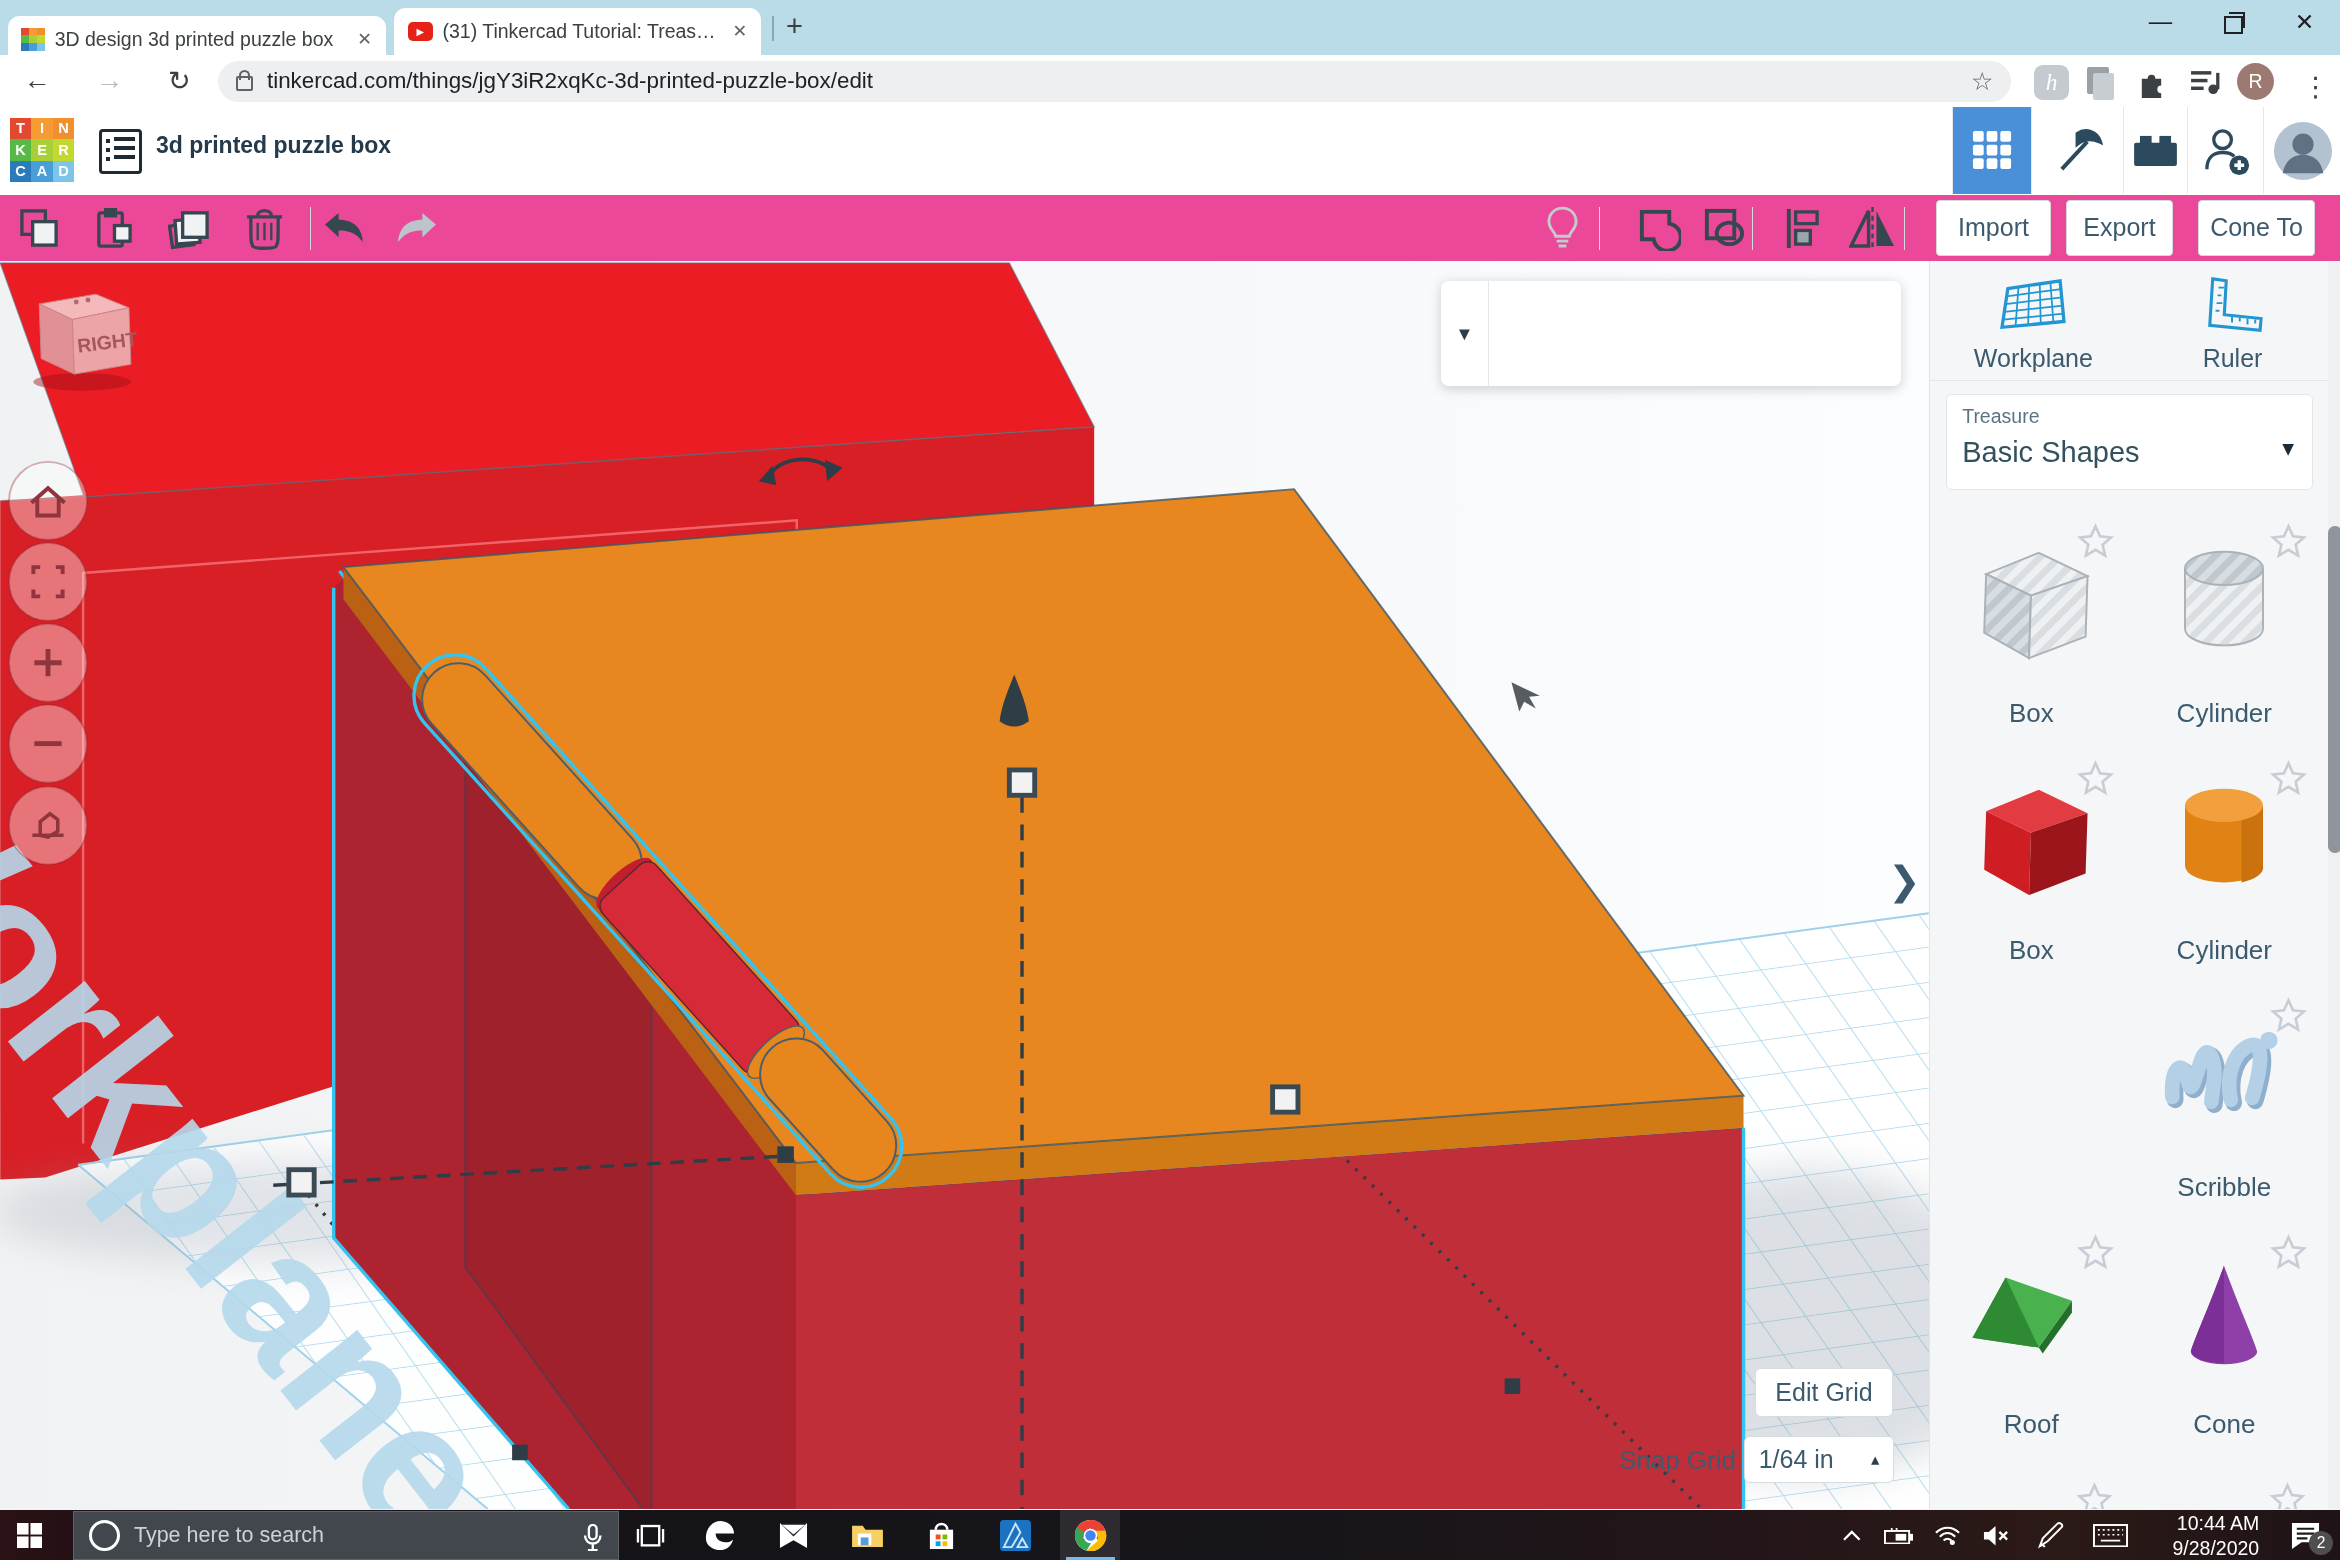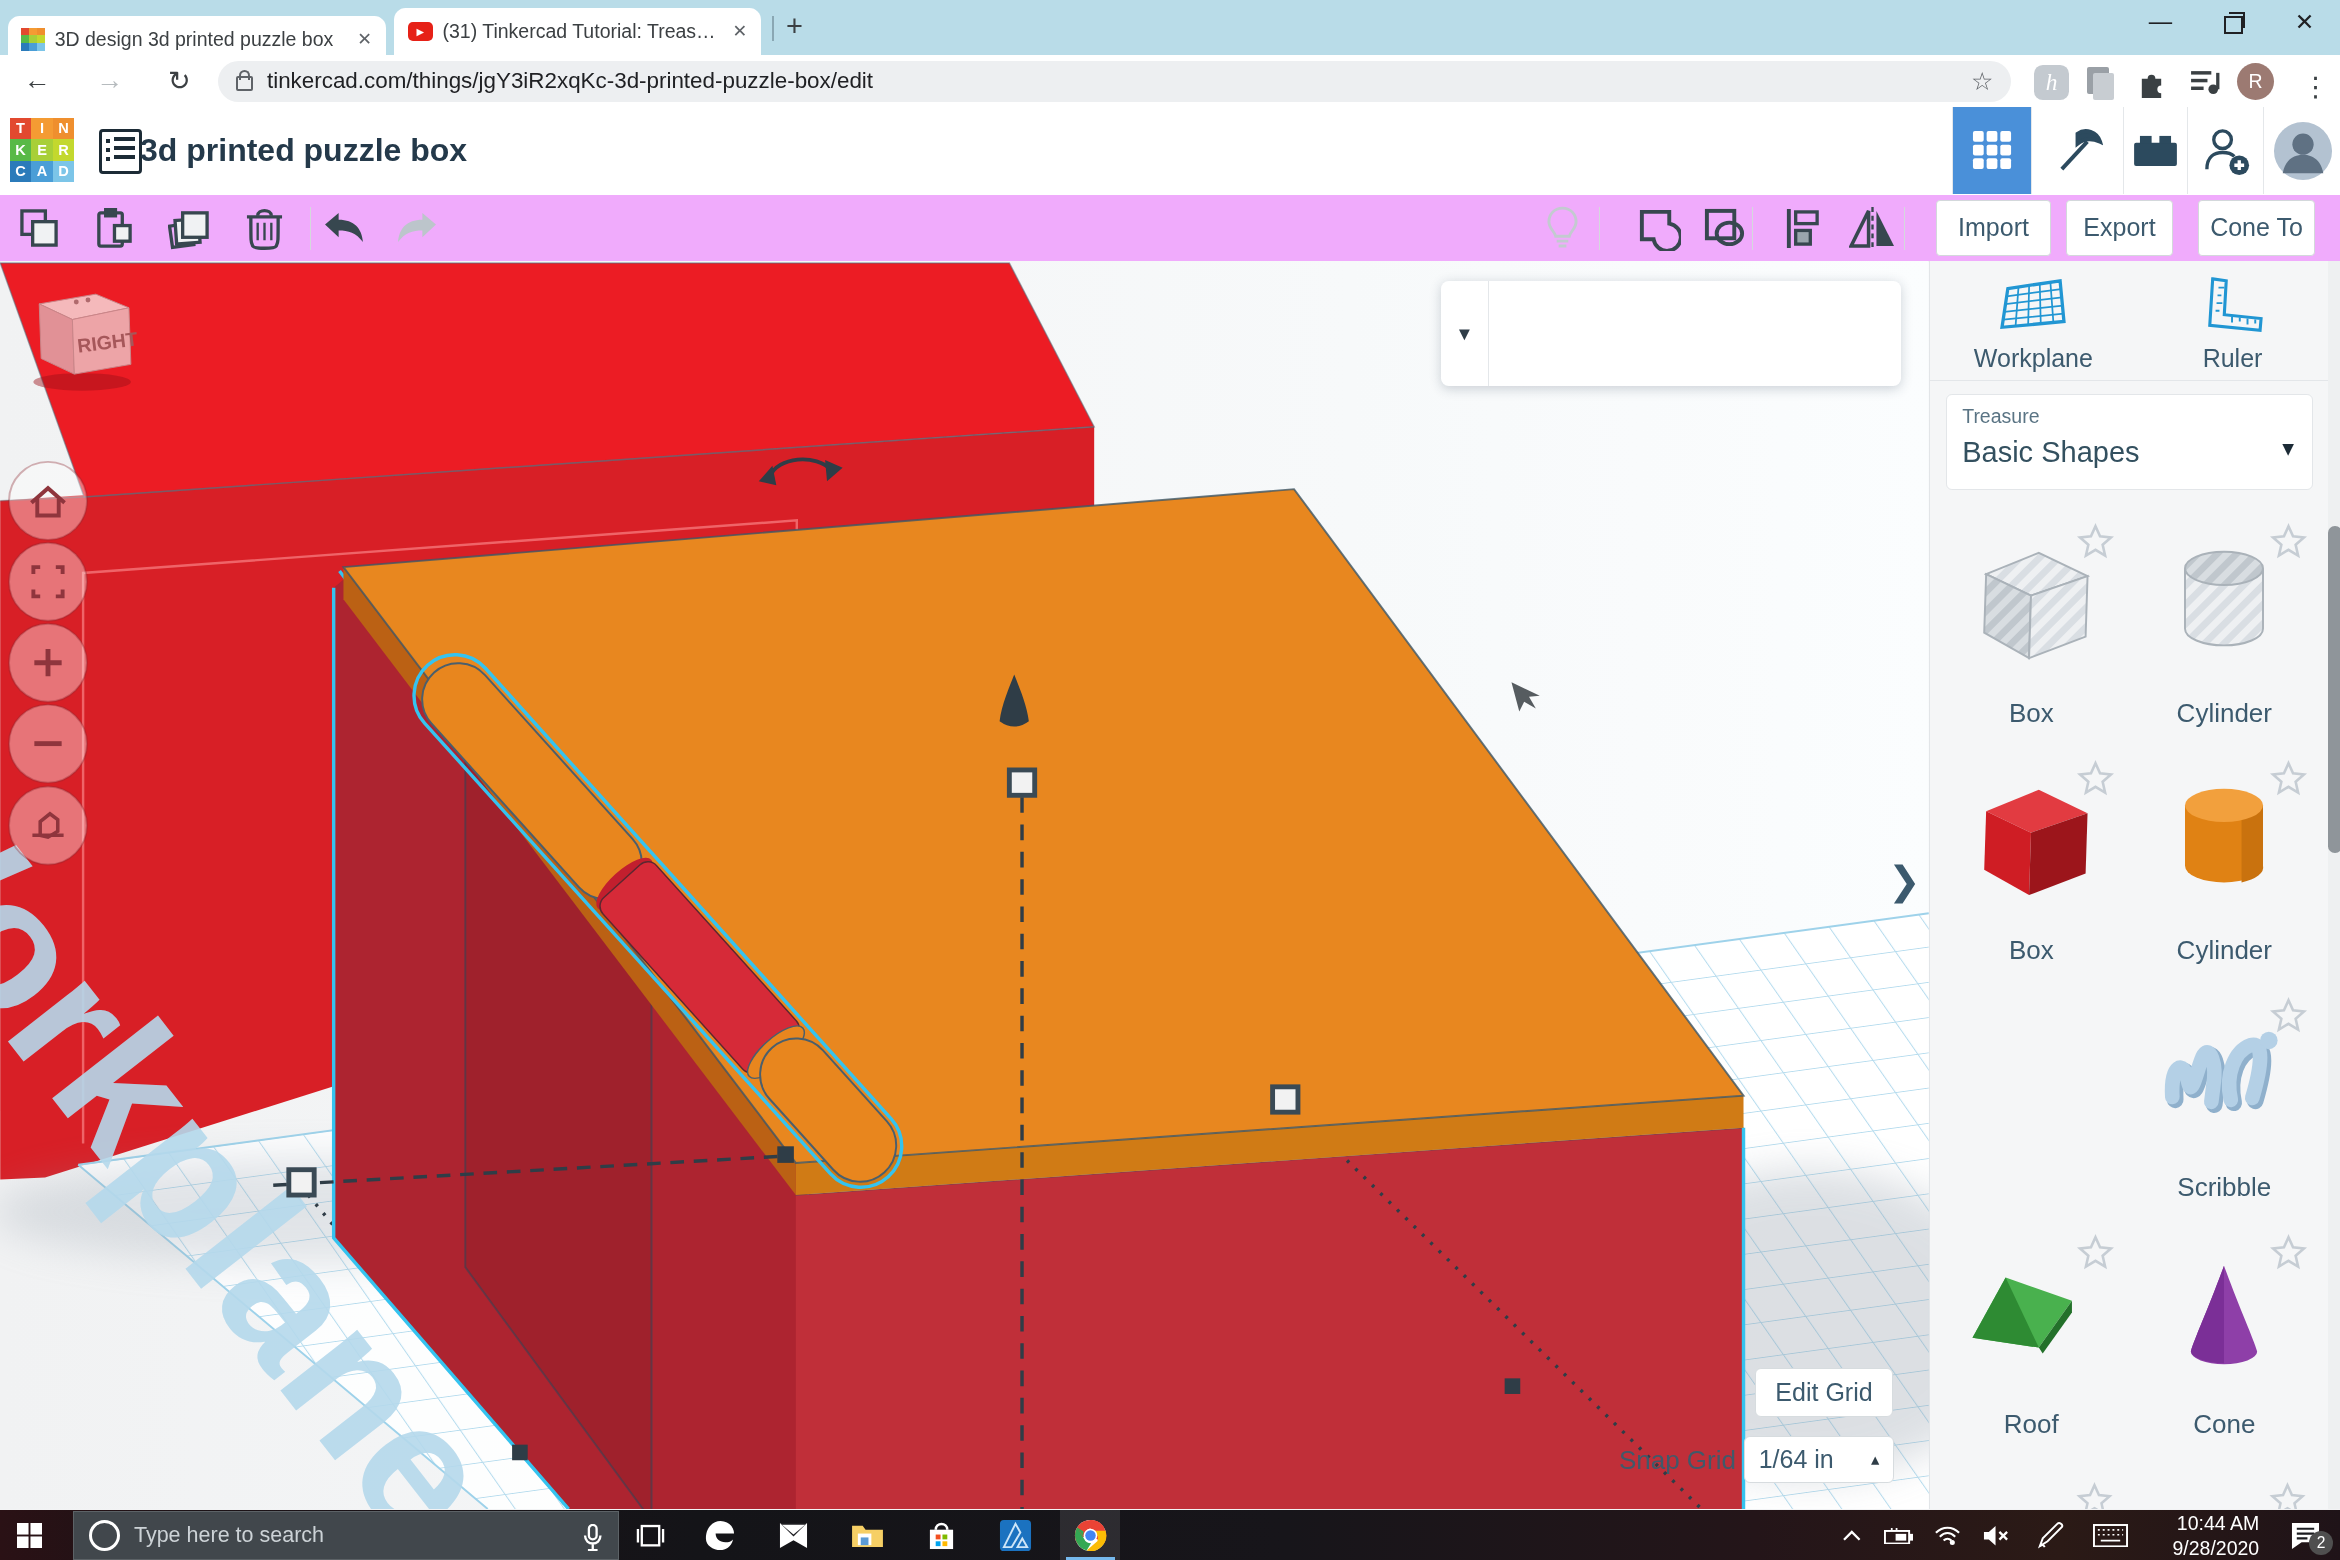--- a/index.html
+++ b/index.html
@@ -29,24 +29,24 @@
   .docsic{left:2087px;top:11.7px;width:21.5px;height:27px;background:#9aa0a6;border-radius:2px;}
   .docsic:before{content:"";position:absolute;left:5.9px;top:5.9px;width:21.5px;height:27px;background:#c8cdd2;border-radius:2px;}
   .chrome-avatar{left:2237px;top:7.8px;width:37px;height:37px;border-radius:50%;background:#9c7a72;color:#fff;font-size:19.5px;display:flex;align-items:center;justify-content:center;}
   
   #appheader{left:0;top:107px;width:2341px;height:88px;background:#fff;border-bottom:1px solid #e6e9eb;}
   .logo{left:9.8px;top:10.7px;width:64px;height:64px;display:grid;grid-template-columns:repeat(3,21.5px);grid-template-rows:repeat(3,21.5px);}
   .logo div{display:flex;align-items:center;justify-content:center;color:#fff;font-size:14.6px;font-weight:bold;}
   .menuic{left:99px;top:22.4px;width:37px;height:39px;border:3.9px solid #1c2b36;border-radius:3.9px;}
   .menuic i{display:block;height:3.9px;background:#1c2b36;margin:4.9px 3.9px 0 11.7px;}
   .menuic b{position:absolute;left:3.9px;width:3.9px;height:3.9px;background:#1c2b36;}
-  .apptitle{left:140px;top:25px;font-size:32px;font-weight:600;color:#24394a;}
+  .apptitle{left:156px;top:25px;font-size:23px;font-weight:600;color:#24394a;}
   .hbtn{top:0;height:87px;display:flex;align-items:center;justify-content:center;border-left:1px solid #e4e7ea;}
   
-  #toolbar{left:0;top:195px;width:2341px;height:66px;background:#f0abfc;border-bottom:1px solid #d9dde0;}
+  #toolbar{left:0;top:195px;width:2341px;height:66px;background:#ec4899;border-bottom:1px solid #d9dde0;}
   .tdiv{top:11.7px;width:1px;height:43px;background:#d4d9dc;}
   .tbtn{top:5.9px;width:55px;height:55px;display:flex;align-items:center;justify-content:center;}
   .impbtn{top:4.9px;height:56px;background:#fff;border:1px solid #d3d8db;border-radius:3.9px;display:flex;align-items:center;justify-content:center;font-size:25px;color:#3c5a6e;box-sizing:border-box;}
   
   #rpanel{left:1929px;top:261px;width:412px;height:1248px;background:#f5f6f7;border-left:1px solid #e2e5e8;box-sizing:border-box;overflow:hidden;}
   .ptool{top:9.8px;width:195px;height:107px;display:flex;flex-direction:column;align-items:center;justify-content:center;gap:7.8px;}
   .ptool span{font-size:25px;color:#3c5a6e;}
   .pdivider{left:0;top:119px;width:412px;height:1px;background:#e3e6e9;}
   .cat-card{left:15.6px;top:133px;width:367px;height:96px;background:#fff;border:1px solid #e3e6e9;border-radius:5.9px;box-sizing:border-box;padding:9.8px 15.6px;}
   .cat-src{font-size:19.5px;color:#5a7484;}

